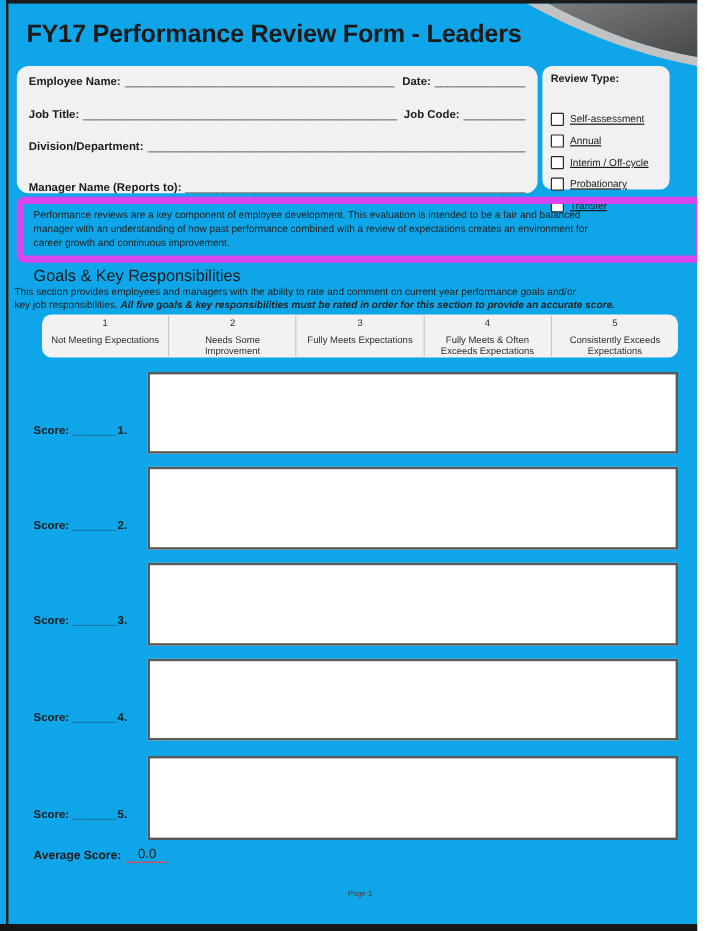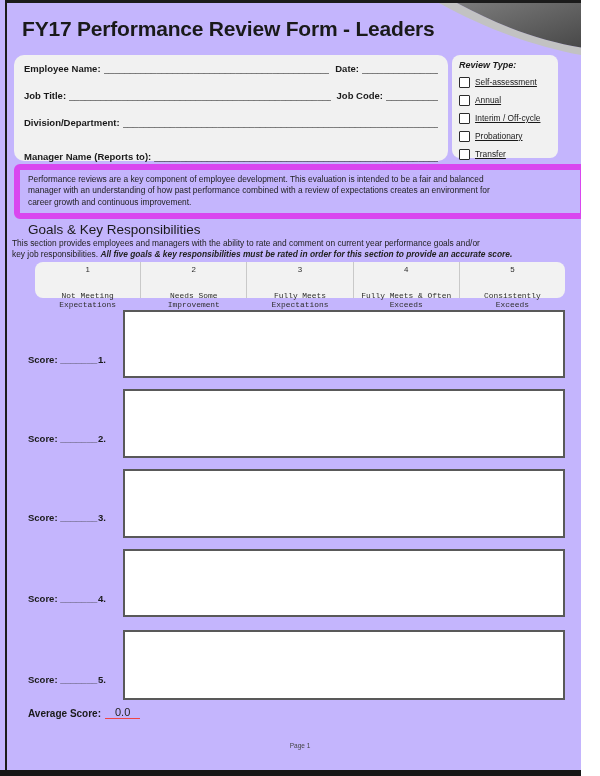--- a/index.html
+++ b/index.html
@@ -1,52 +1,52 @@
 <!DOCTYPE html>
 <html><head>
 <meta charset="utf-8">
 <style>
   html,body{margin:0;padding:0;background:#fff;}
-  #page{position:relative;width:581px;height:776px;background:#c4b5fd;
+  #page{position:relative;width:581px;height:776px;background:#0ea5e9;
         font-family:"Liberation Sans",sans-serif;color:#1a1a1a;overflow:hidden;}
   
   .frame{position:absolute;left:5px;top:0;width:585px;height:771px;
          border-top:3px solid #1b1b1b;border-left:2px solid #1b1b1b;border-right:2px solid #1b1b1b;
          box-sizing:border-box;}
   .bottom-bar{position:absolute;left:0;top:770px;width:600px;height:6px;background:#161616;}
   
   .title{position:absolute;left:22px;top:17px;font-size:21px;font-weight:bold;letter-spacing:-0.2px;}
   
   .swoosh{position:absolute;left:437px;top:3px;}
   
   .emp-panel{position:absolute;left:14px;top:55px;width:434px;height:106px;background:#f1f1f1;border-radius:10px;}
   .emp-row{position:absolute;left:10px;width:414px;display:flex;align-items:baseline;font-size:9.5px;white-space:nowrap;}
   .emp-row .lbl{font-weight:bold;margin-right:3px;}
   .emp-row .blank{flex:1;overflow:hidden;color:#333;}
   .emp-row .blank2{overflow:hidden;color:#333;}
   .emp-row .lbl2{font-weight:bold;margin:0 3px 0 6px;}
   
   .rt-panel{position:absolute;left:452px;top:55px;width:106px;height:103px;background:#f1f1f1;border-radius:8px;padding:5px 0 0 7px;box-sizing:border-box;}
-  .rt-title{font-size:9px;font-weight:bold;margin-bottom:3px;font-style:italic;}
+  .rt-title{font-size:9px;font-weight:bold;margin-bottom:20px;}
   .rt-opt{display:flex;align-items:center;height:18px;}
   .cb{width:9px;height:9px;border:1.4px solid #2b2b2b;border-radius:1px;background:#fff;margin-right:5px;flex:none;}
   .rt-lbl{font-size:8.4px;text-decoration:underline;}
   
   .intro{position:absolute;left:14px;top:164px;width:572px;height:55px;border:6px solid #d946ef;border-radius:6px;
          box-sizing:border-box;padding:4px 8px;font-size:8.4px;line-height:1.36;color:#222;}
   
   .g-head{position:absolute;left:28px;top:222px;font-size:13.5px;font-weight:normal;}
   .g-desc{position:absolute;left:12px;top:238px;width:578px;font-size:8.4px;line-height:1.3;color:#222;}
   .g-desc .em{font-weight:bold;font-style:italic;}
   
   .scale{position:absolute;left:35px;top:262px;width:530px;height:36px;background:#f2f2f2;border-radius:8px;display:flex;}
   .scale-col{flex:1;text-align:center;padding-top:3px;font-size:7.9px;line-height:1.22;color:#2e2e2e;}
   .scale-col:not(:first-child){border-left:1px solid #c9c9c9;}
   .scale-col .num{display:block;}
-  .scale-col .s-lbl{display:block;max-width:92px;margin:16px auto;font-family:Liberation Mono, monospace;}
+  .scale-col .s-lbl{display:block;max-width:92px;margin:4px auto;}
   
   .g-box{position:absolute;left:123px;width:442px;border:2px solid #595959;background:#fff;box-sizing:border-box;}
   .score{position:absolute;left:28px;font-size:9.5px;font-weight:bold;white-space:nowrap;}
   .score .s-blank{font-weight:bold;color:#333;}
   .g-num{position:absolute;left:98px;width:18px;font-size:9.5px;font-weight:bold;text-align:left;}
   
   .avg{position:absolute;left:28px;top:706px;font-size:10px;font-weight:bold;display:flex;align-items:flex-end;}
   .avg-val{font-weight:normal;font-size:11px;border-bottom:1px solid #ef4444;padding:0 10px;margin-left:4px;color:#222;}
   
   .footer{position:absolute;left:0;top:742px;width:600px;text-align:center;font-size:6.5px;color:#444;}

